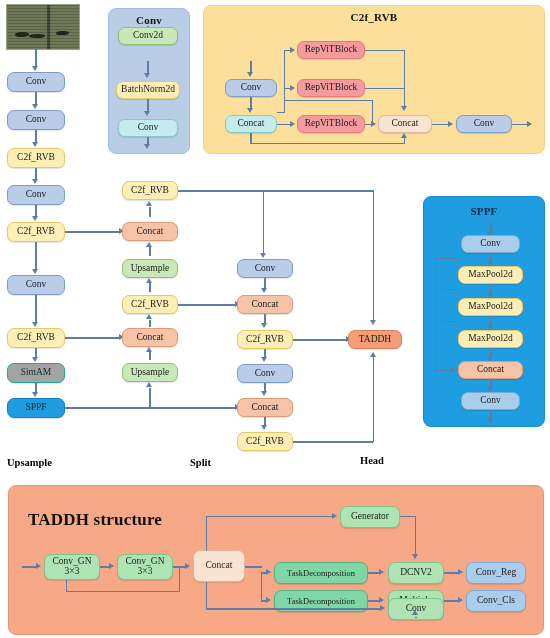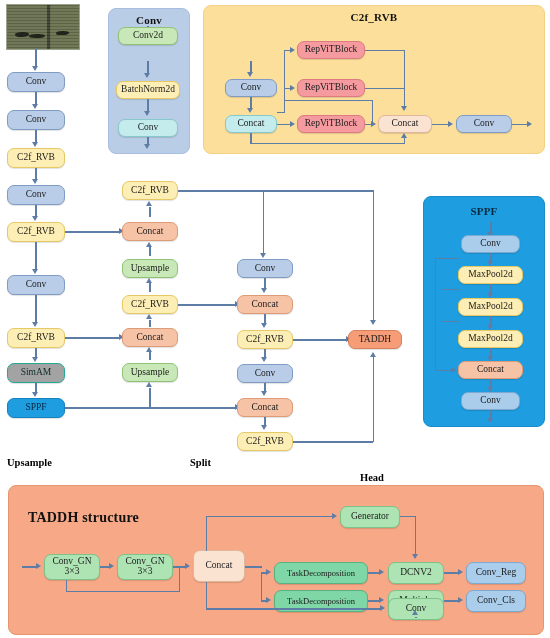--- a/index.html
+++ b/index.html
@@ -159,21 +159,21 @@
   <div class="ar ar-r" style="left:346px;top:336.4px;"></div>
 
   <div class="ln lh" style="left:293px;top:441.3px;width:80px;"></div>
   <div class="ln lv" style="left:372.6px;top:357px;height:85px;"></div>
   <div class="ar ar-u" style="left:369.7px;top:352px;"></div>
 
   <div class="node n-salmon" style="left:348px;top:330px;width:54px;height:19px;">TADDH</div>
 
   <div class="sec-label" style="left:7px;top:457px;">Upsample</div>
   <div class="sec-label" style="left:190px;top:457px;">Split</div>
-  <div class="sec-label" style="left:360px;top:472px;">Head</div>
+  <div class="sec-label" style="left:360px;top:455px;">Head</div>
 
   <div class="panel panel-conv" style="left:108px;top:8px;width:80px;height:144px;">
     <div class="panel-title" style="top:5px;">Conv</div>
   </div>
   <div class="ln lv" style="left:147.3px;top:26px;height:11px;"></div>
   <div class="ar ar-d" style="left:144.4px;top:36px;"></div>
   <div class="node n-green" style="left:118px;top:27px;width:60px;height:18px;">Conv2d</div>
   <div class="ln lv" style="left:147.3px;top:61px;height:14px;"></div>
   <div class="ar ar-d" style="left:144.4px;top:73px;"></div>
   <div class="node n-yellow" style="left:116px;top:81px;width:64px;height:18px;">BatchNorm2d</div>
@@ -259,21 +259,21 @@
   <div class="ar ar-d" style="left:487.4px;top:418px;"></div>
 
   <div class="ln lv" style="left:435px;top:258px;height:112px;"></div>
   <div class="ln lh" style="left:435px;top:258px;width:24px;"></div>
   <div class="ln lh" style="left:441px;top:289px;width:18px;"></div>
   <div class="ln lh" style="left:441px;top:321px;width:18px;"></div>
   <div class="ln lh" style="left:435px;top:369.6px;width:17px;"></div>
   <div class="ar ar-r" style="left:451px;top:366.7px;"></div>
 
   <div class="panel panel-taddh" style="left:8px;top:485px;width:534px;height:148px;"></div>
-  <div class="panel-title" style="left:28px;top:510px;width:auto;text-align:left;font-size:14px;">TADDH structure</div>
+  <div class="panel-title" style="left:28px;top:510px;width:auto;text-align:left;font-size:17px;">TADDH structure</div>
 
   <div class="node n-lgreen" style="left:44px;top:554px;width:56px;height:26px;white-space:pre-line;">Conv_GN
 3×3</div>
   <div class="node n-lgreen" style="left:117px;top:554px;width:56px;height:26px;white-space:pre-line;">Conv_GN
 3×3</div>
   <div class="node n-peach" style="left:193px;top:550px;width:52px;height:32px;">Concat</div>
   <div class="node n-lgreen" style="left:340px;top:506px;width:60px;height:22px;">Generator</div>
   <div class="node n-mgreen" style="left:274px;top:562px;width:94px;height:22px;font-size:8.5px;">TaskDecomposition</div>
   <div class="node n-mgreen" style="left:274px;top:590px;width:94px;height:22px;font-size:8.5px;">TaskDecomposition</div>
   <div class="node n-lgreen" style="left:388px;top:562px;width:56px;height:22px;">DCNV2</div>

